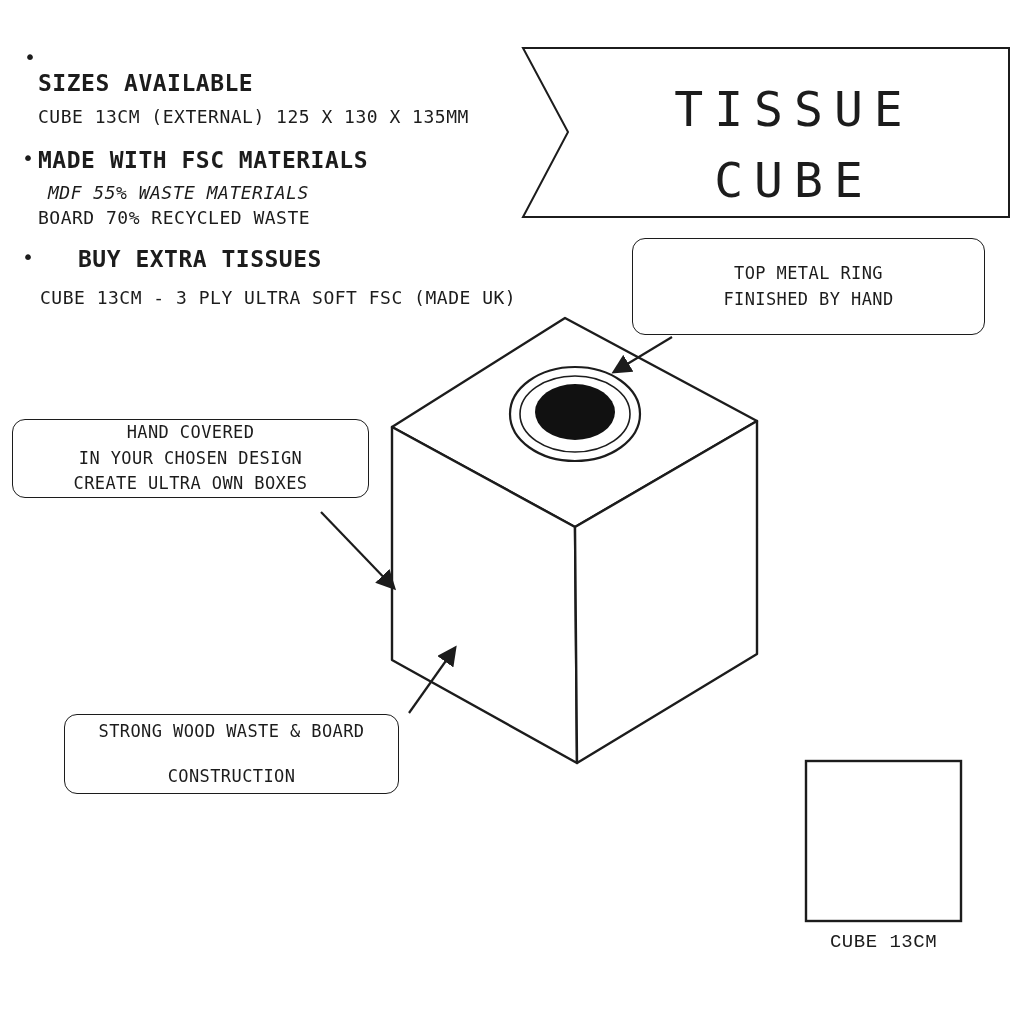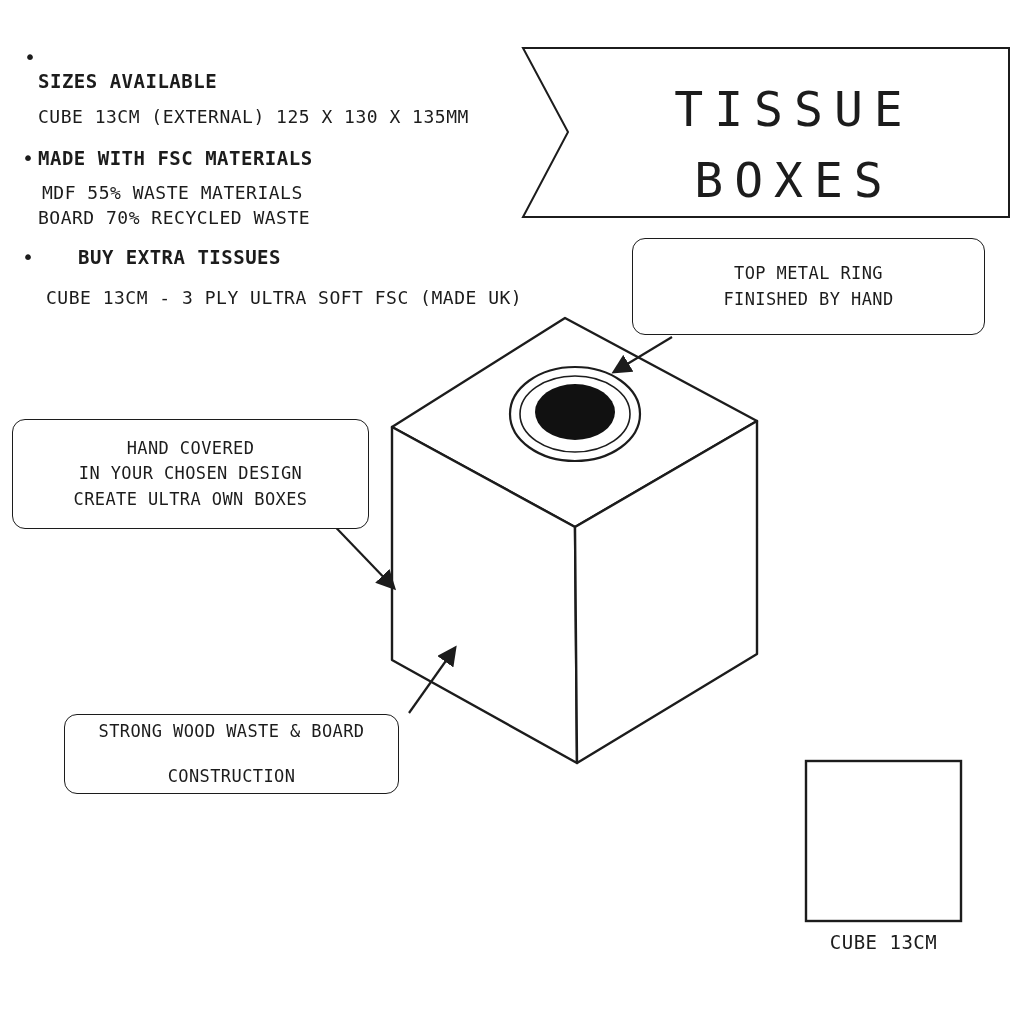--- a/index.html
+++ b/index.html
@@ -12,21 +12,21 @@
     position:relative;
     width:1024px;height:1024px;
     background:var(--bg);
     font-family:"DejaVu Sans Mono","Liberation Mono",monospace;
     color:var(--ink);
     overflow:hidden;
   }
   .art{position:absolute;inset:0;width:1024px;height:1024px;pointer-events:none;}
   .txt{position:absolute;white-space:nowrap;color:var(--ink);}
   .dot{font-size:20px;line-height:1;}
-  .title{font-size:19px;font-weight:bold;letter-spacing:0.5px;}
+  .title{font-size:23px;font-weight:bold;letter-spacing:0.5px;}
   .body-line{font-size:18px;letter-spacing:0.5px;margin-top:8px;}
   .callout{
     position:absolute;
     border:1.7px solid var(--ink);
     border-radius:13px;
     background:#fff;
     display:flex;flex-direction:column;
     align-items:center;justify-content:center;
     text-align:center;
     font-size:17px;line-height:1.5;letter-spacing:0.4px;
@@ -34,21 +34,21 @@
   }
   .callout span{display:block;}
   .banner-text{
     position:absolute;left:568px;top:48px;width:441px;height:194px;
     display:flex;flex-direction:column;align-items:center;justify-content:center;
     font-size:48px;letter-spacing:11px;line-height:1.48;
     text-indent:11px;
   }
   .size-label{
     position:absolute;left:805px;top:931px;width:157px;
-    text-align:center;font-size:19px;letter-spacing:0.5px;
+    text-align:center;font-size:19px;letter-spacing:0.5px;font-family:Liberation Mono, monospace;
   }
 </style>
 </head>
 <body>
 
 <div class="canvas">
 
   <svg class="art" viewBox="0 0 1024 1024">
     <defs>
       <marker id="arrow" viewBox="0 0 10 10" refX="8.5" refY="5" markerWidth="9" markerHeight="9" orient="auto-start-reverse">
@@ -70,42 +70,42 @@
 
     <rect x="806" y="761" width="155" height="160" fill="#ffffff" stroke="#1c1c1c" stroke-width="2.4"></rect>
 
     <line x1="672" y1="337" x2="614" y2="372" stroke="#1c1c1c" stroke-width="2.2" marker-end="url(#arrow)"></line>
     <line x1="321" y1="512" x2="394" y2="588" stroke="#1c1c1c" stroke-width="2.2" marker-end="url(#arrow)"></line>
     <line x1="409" y1="713" x2="455" y2="648" stroke="#1c1c1c" stroke-width="2.2" marker-end="url(#arrow)"></line>
   </svg>
 
   <div class="banner-text">
     <span>TISSUE</span>
-    <span>BOXES</span>
+    <span>CUBE</span>
   </div>
 
   <span class="txt dot" style="left:24px;top:47px;">•</span>
   <span class="txt title" style="left:38px;top:70px;">SIZES AVAILABLE</span>
   <span class="txt body-line" style="left:38px;top:98px;">CUBE 13CM (EXTERNAL) 125 X 130 X 135MM</span>
 
   <span class="txt dot" style="left:22px;top:148px;">•</span>
   <span class="txt title" style="left:38px;top:147px;">MADE WITH FSC MATERIALS</span>
-  <span class="txt body-line" style="left:42px;top:174px;">MDF 55% WASTE MATERIALS</span>
+  <span class="txt body-line" style="left:48px;top:174px;font-style:italic;">MDF 55% WASTE MATERIALS</span>
   <span class="txt body-line" style="left:38px;top:199px;">BOARD 70% RECYCLED WASTE</span>
 
   <span class="txt dot" style="left:22px;top:247px;">•</span>
   <span class="txt title" style="left:38px;top:246px;margin-left:40px;">BUY EXTRA TISSUES</span>
-  <span class="txt body-line" style="left:46px;top:279px;">CUBE 13CM - 3 PLY ULTRA SOFT FSC (MADE UK)</span>
+  <span class="txt body-line" style="left:40px;top:279px;">CUBE 13CM - 3 PLY ULTRA SOFT FSC (MADE UK)</span>
 
   <div class="callout" style="left:632px;top:238px;width:353px;height:97px;">
     <span>TOP METAL RING</span>
     <span>FINISHED BY HAND</span>
   </div>
 
-  <div class="callout" style="left:12px;top:419px;width:357px;height:110px;">
+  <div class="callout" style="left:12px;top:419px;width:357px;height:79px;">
     <span>HAND COVERED</span>
     <span>IN YOUR CHOSEN DESIGN</span>
     <span>CREATE ULTRA OWN BOXES</span>
   </div>
 
   <div class="callout" style="left:64px;top:714px;width:335px;height:80px;gap:20px;">
     <span>STRONG WOOD WASTE &amp; BOARD</span>
     <span>CONSTRUCTION</span>
   </div>
 

